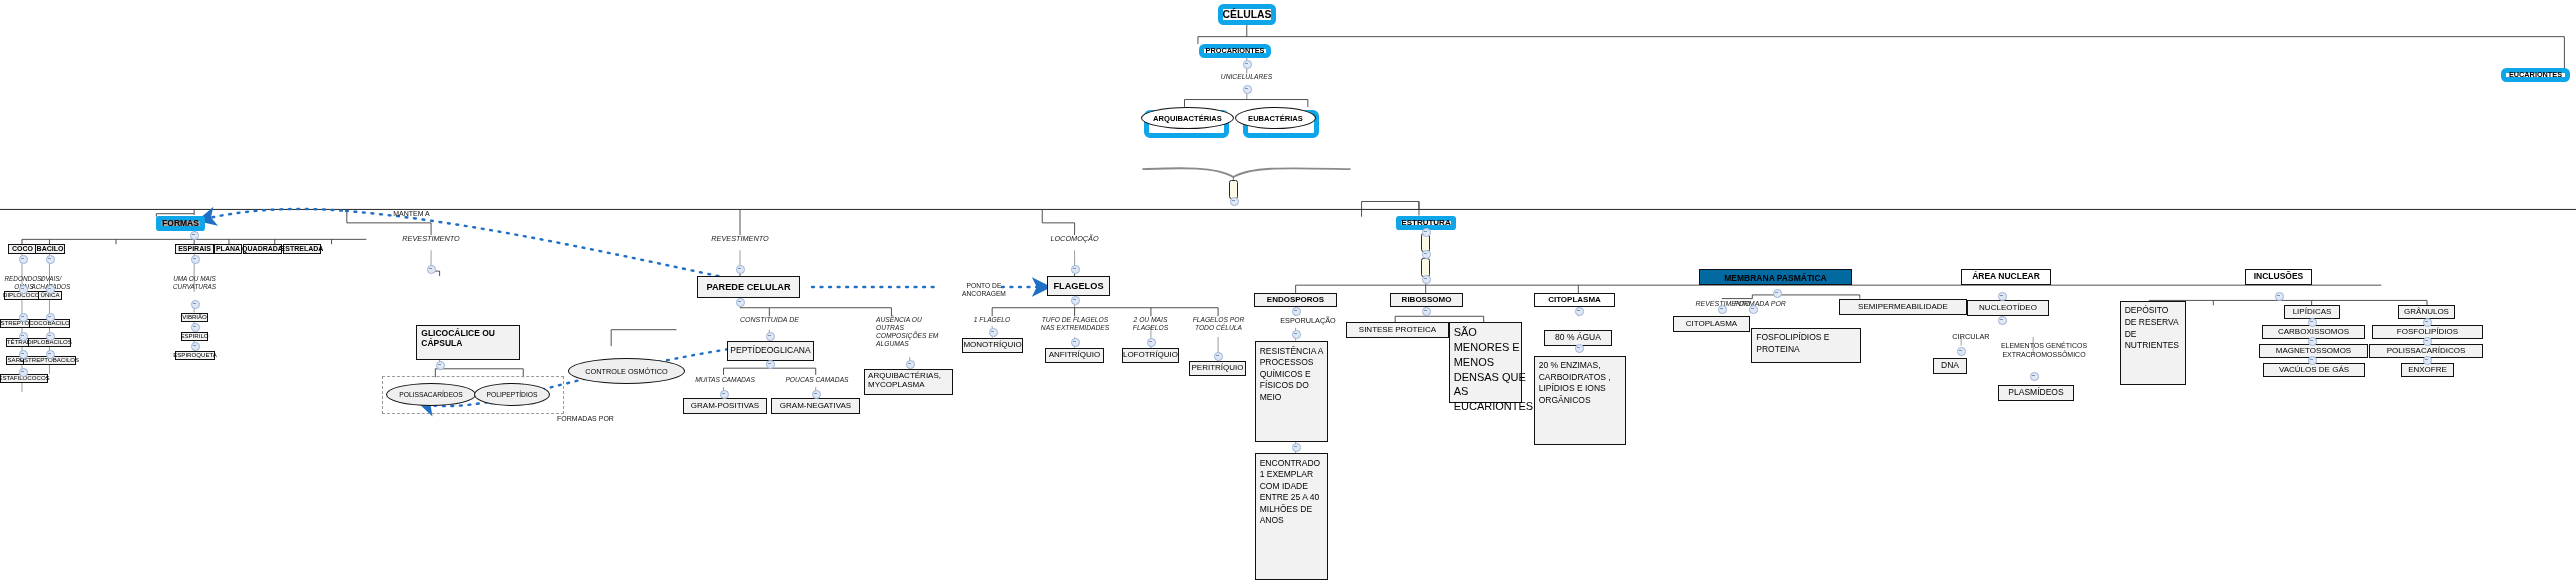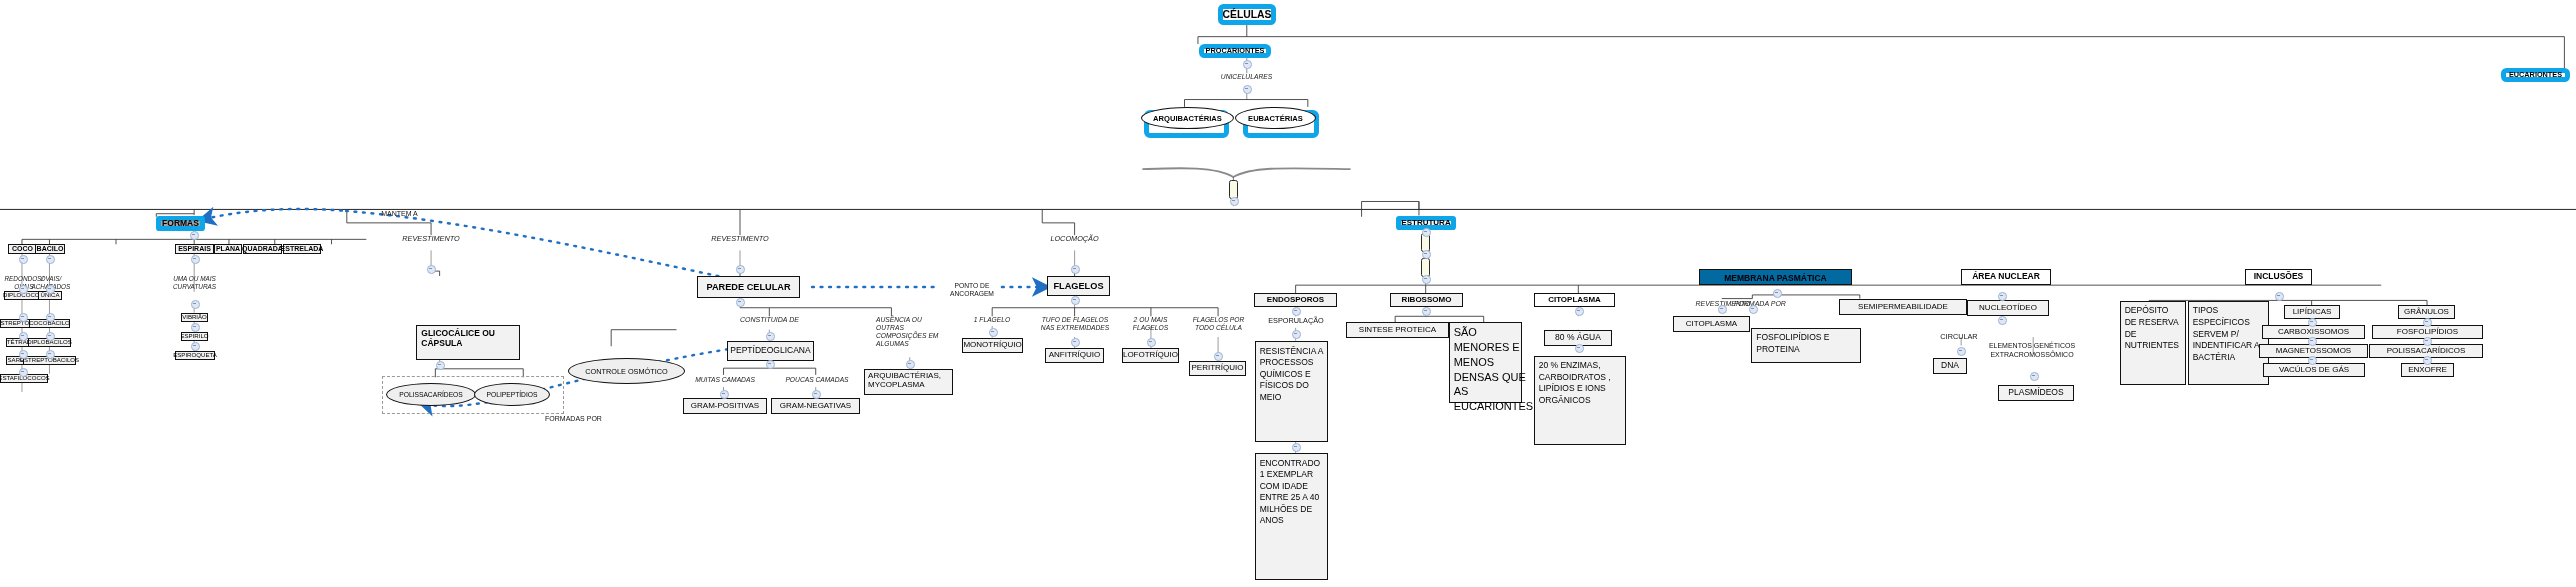--- a/index.html
+++ b/index.html
@@ -15,21 +15,21 @@
   .node.top{align-items:flex-start;}
   .bold{font-weight:bold;}
   .root{border-radius:5.5px;background:#fff;border:5px solid #0ea5e9;font-weight:bold;}
   .ellipse{position:absolute;box-sizing:border-box;border:1px solid #111;
            border-radius:50%;background:#efefef;display:flex;align-items:center;
            justify-content:center;text-align:center;font-size:8px;}
   .ellipse.plain{background:#fff;}
   
   .lbl{position:absolute;font-style:italic;font-size:7.6px;color:#1a1a1a;
        text-align:center;line-height:1.18;}
-  .plainlabel{position:absolute;font-size:8px;color:#111;text-align:center;line-height:1.18;}
+  .plainlabel{position:absolute;font-size:8px;color:#111;text-align:center;line-height:1.18;margin-left:12px;}
   .dot{position:absolute;width:6.7px;height:6.7px;border-radius:50%;
        background:#dfe7f5;border:0.6px solid #9db3d6;}
   .dot:after{content:"";position:absolute;left:1.2px;top:2.4px;width:3.1px;height:0;
        border-top:0.6px solid #7e95bb;}
   .dash-box{position:absolute;box-sizing:border-box;border:1.2px dashed #9a9a9a;
        background:transparent;}
   .blank{position:absolute;box-sizing:border-box;border:0.9px solid #2b2b2b;
        background:#fbfae6;border-radius:2.4px;}
   svg.overlay{position:absolute;left:0;top:0;width:2576px;height:588px;
        pointer-events:none;overflow:visible;}
@@ -497,23 +497,20 @@
   </div>
   <div class="node" style="left:1998px;top:385px;width:76px;height:16px;font-size:8.5px;">
     <span>PLASMÍDEOS</span>
   </div>
 
   <div class="node bold" style="left:2245px;top:269px;width:67px;height:16px;font-size:8.5px;background:#fff;">
     <span>INCLUSÕES</span>
   </div>
   <div class="node left top" style="left:2120px;top:301px;width:66px;height:84px;font-size:8.5px;padding:3.1px 3.7px;line-height:1.38;">
     <span>DEPÓSITO DE RESERVA DE NUTRIENTES</span>
-  </div>
-  <div class="node left top" style="left:2188px;top:301px;width:81px;height:84px;font-size:8.5px;padding:3.1px 3.7px;line-height:1.38;">
-    <span>TIPOS ESPECÍFICOS SERVEM P/ INDENTIFICAR A BACTÉRIA</span>
   </div>
 
   <div class="node" style="left:2284px;top:305px;width:56px;height:14px;font-size:8px;">
     <span>LIPÍDICAS</span>
   </div>
   <div class="node" style="left:2262px;top:325px;width:103px;height:14px;font-size:8px;text-align:right;">
     <span>CARBOXISSOMOS</span>
   </div>
   <div class="node" style="left:2259px;top:344px;width:109px;height:14px;font-size:8px;">
     <span>MAGNETOSSOMOS</span>

